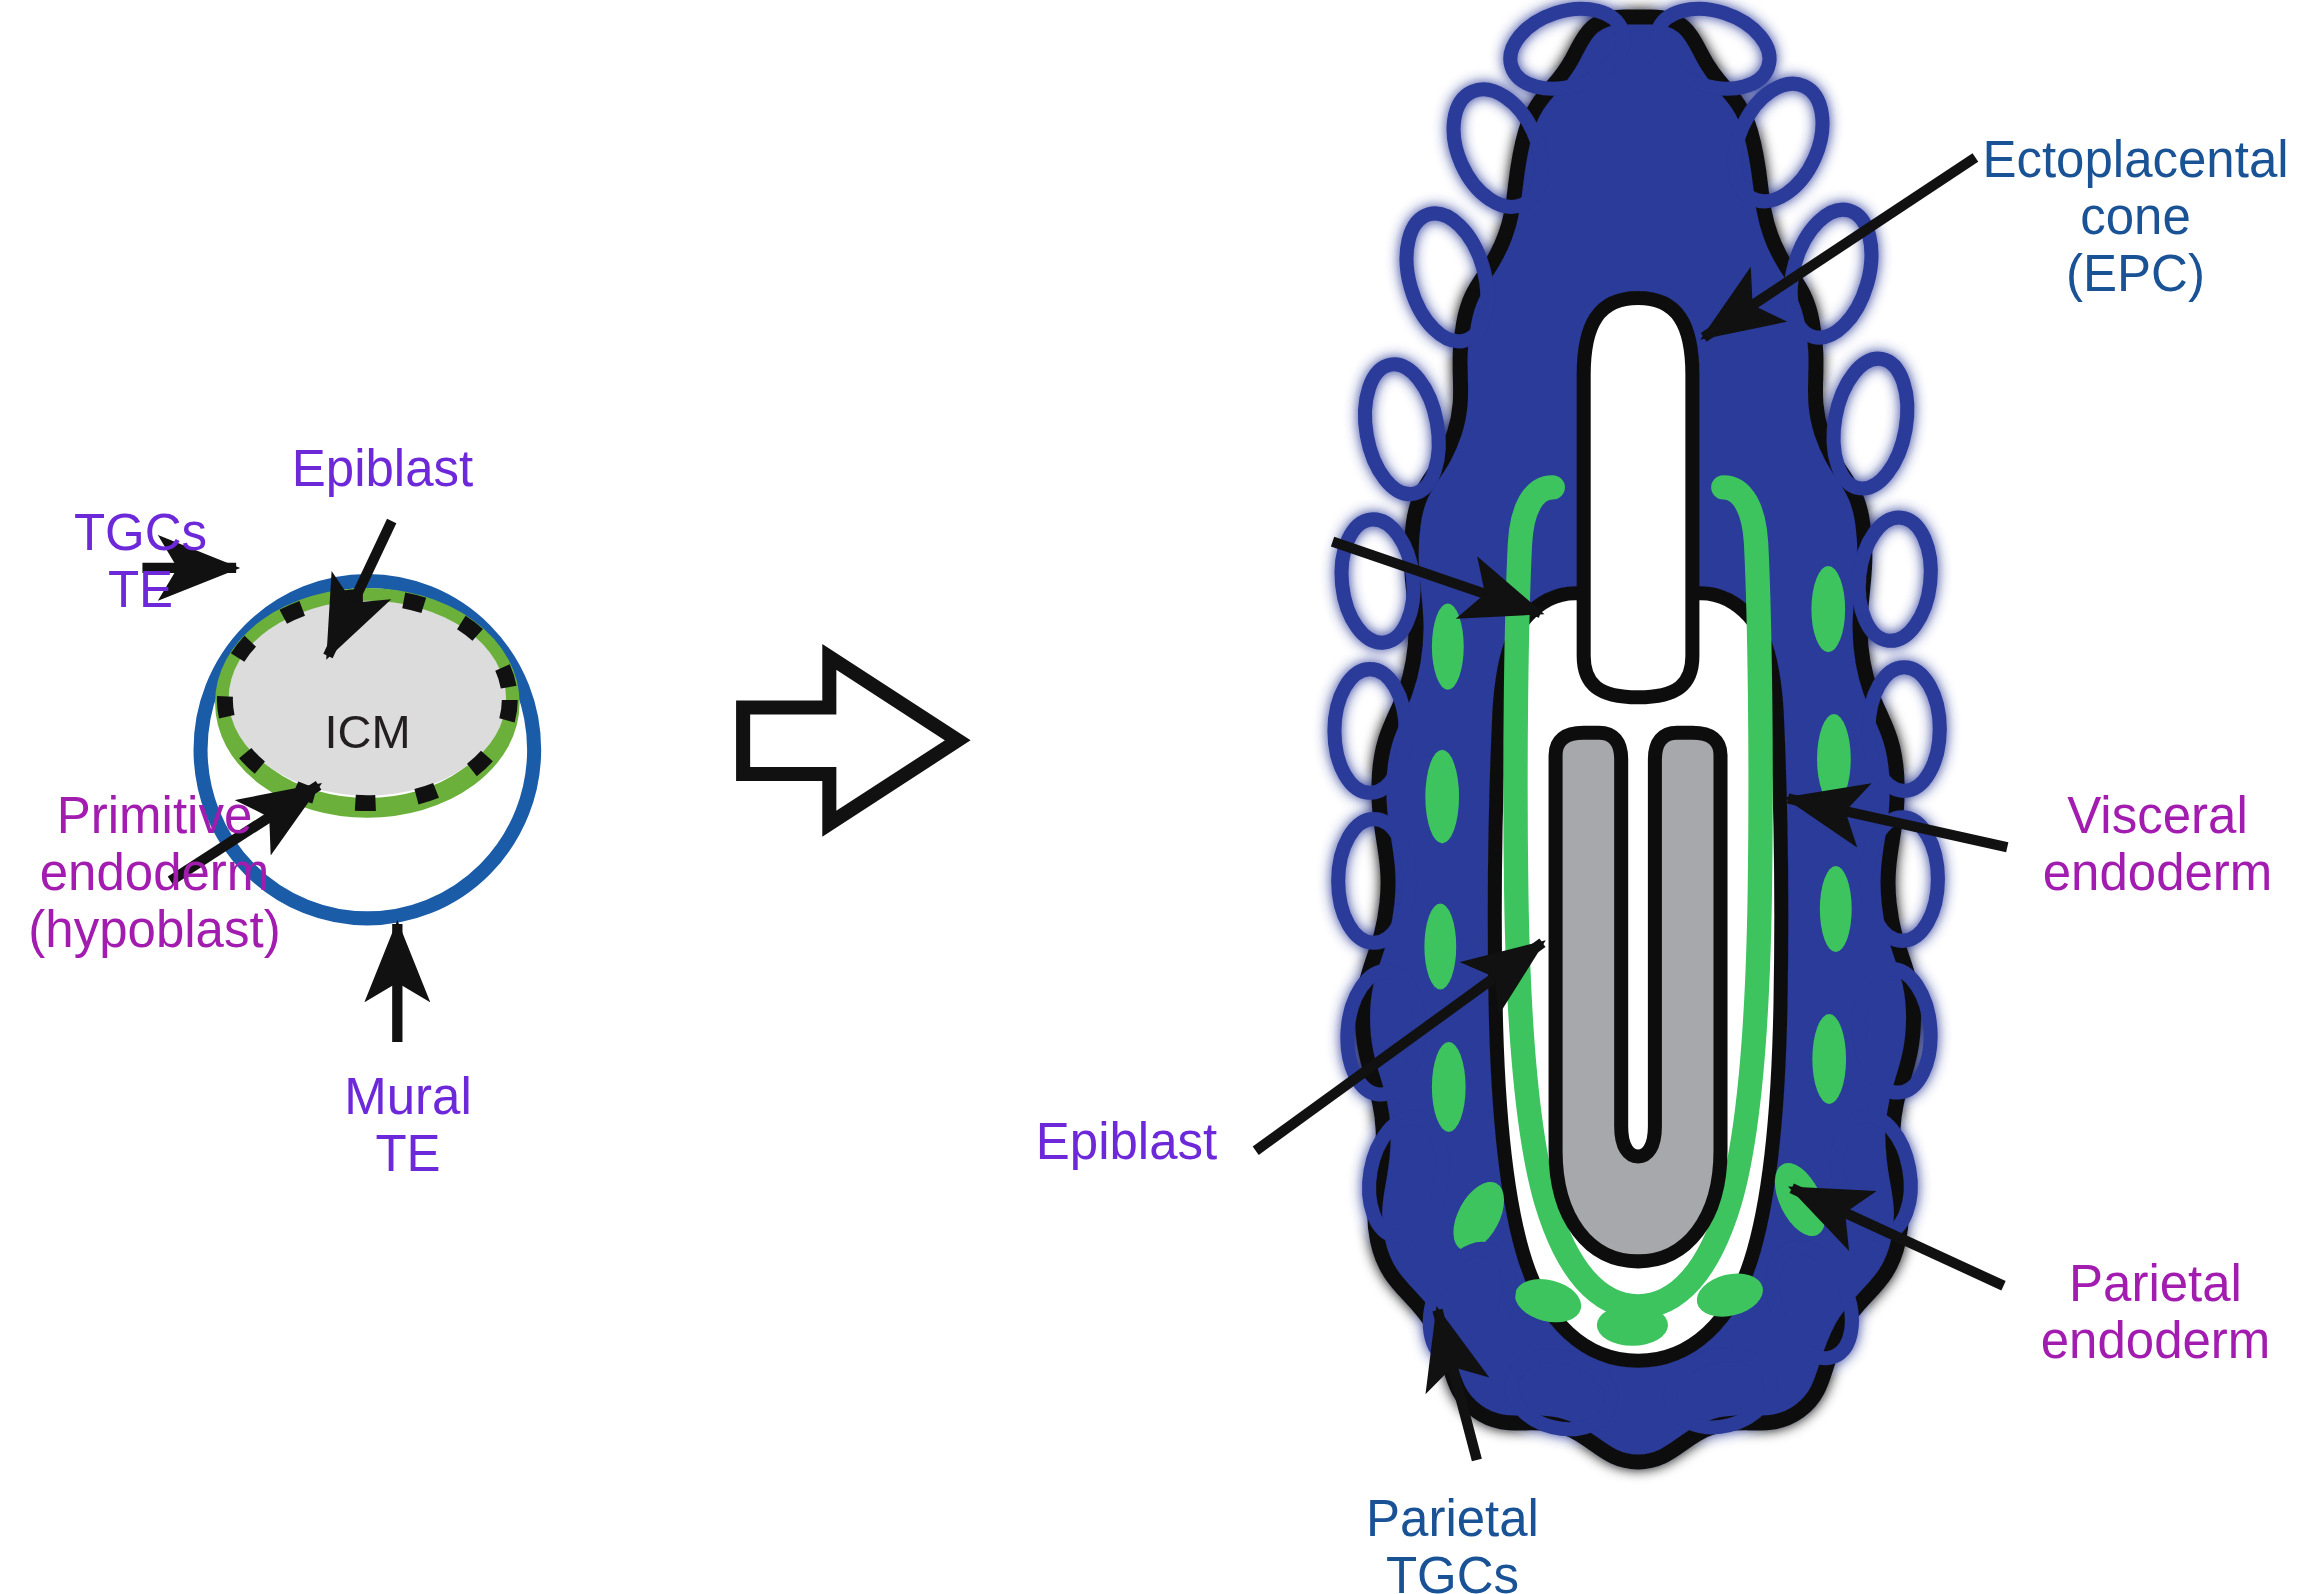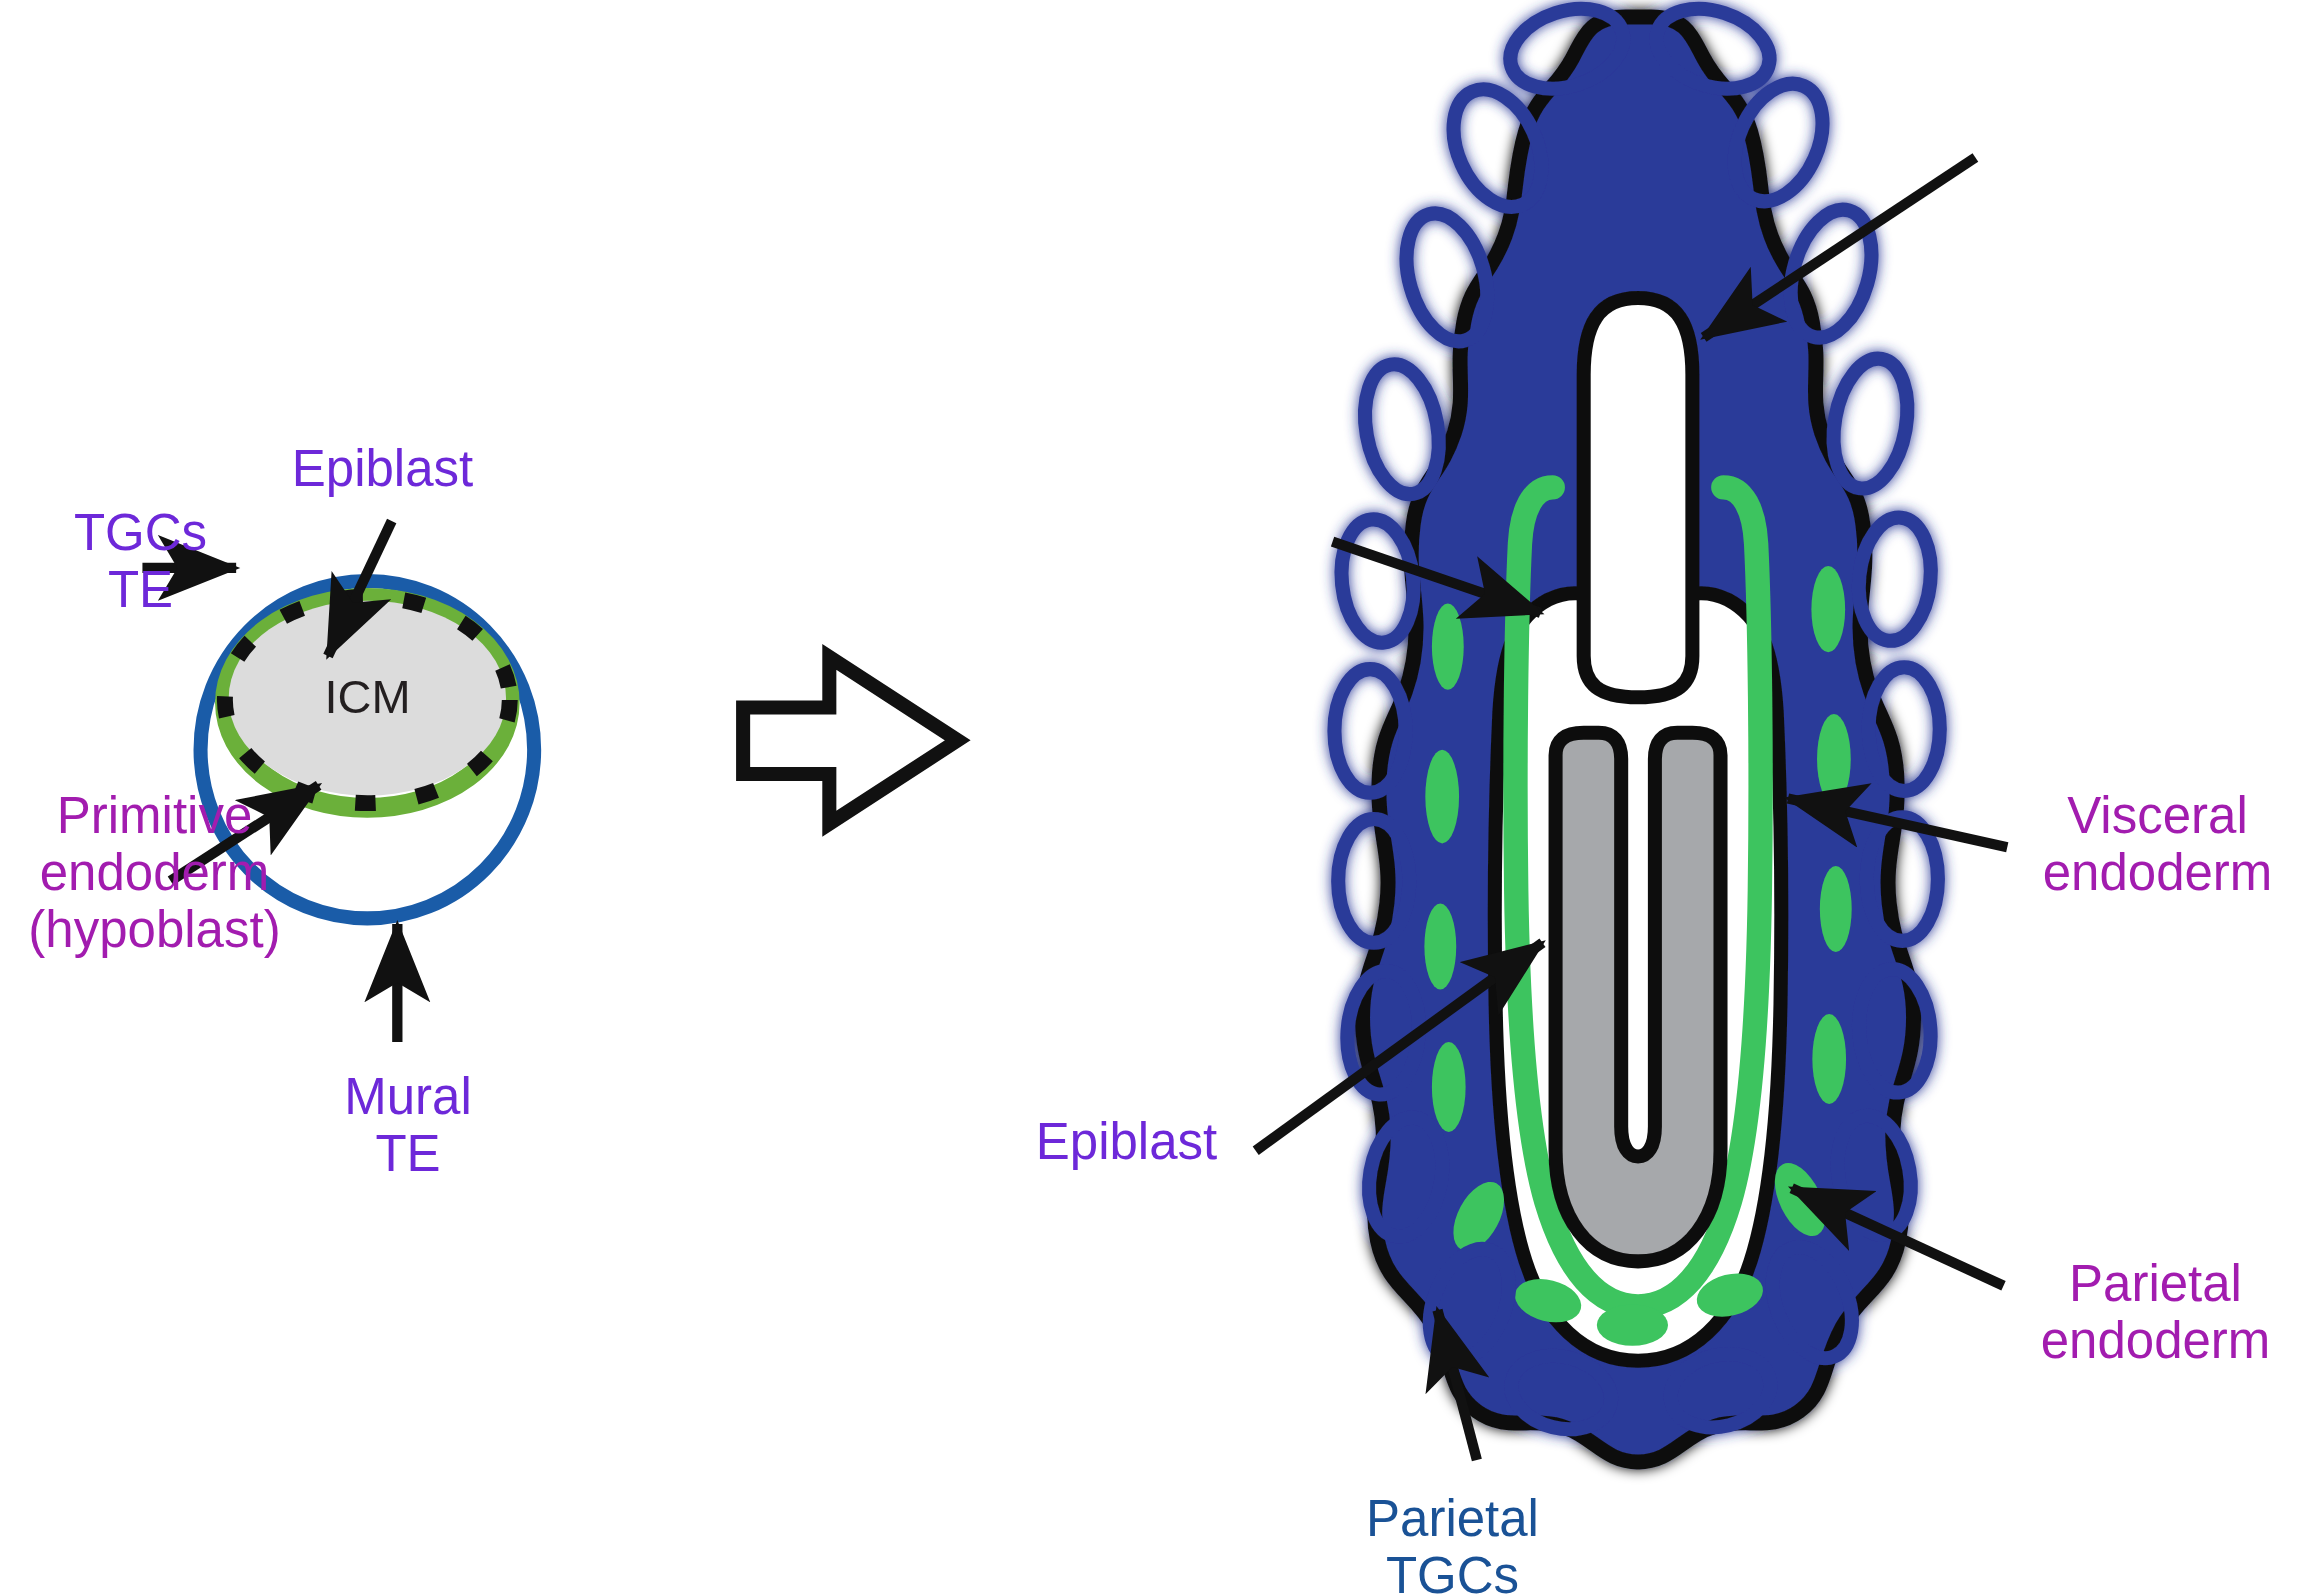--- a/index.html
+++ b/index.html
@@ -5,21 +5,21 @@
   html,body{margin:0;padding:0;background:#ffffff;}
   body{width:2309px;height:1595px;position:relative;overflow:hidden;
        font-family:"Liberation Sans","DejaVu Sans",sans-serif;}
   #stage{position:absolute;left:0;top:0;width:2309px;height:1595px;}
   svg#canvas{position:absolute;left:0;top:0;width:2309px;height:1595px;}
   .lbl{position:absolute;white-space:pre;line-height:1.12;text-align:center;
        font-size:51px;font-weight:400;}
   .lbl.black{color:#6d28d9;}
   .lbl.blue{color:#1a5296;}
   .lbl.green{color:#a21caf;}
-  .lbl.icm{font-size:47px;color:#231f20;}
+  .lbl.icm{font-size:47px;color:#231f20;margin-top:35px;}
 </style>
 </head>
 <body>
 
 <div id="stage">
 
 <svg id="canvas" viewBox="0 0 2464 1702">
   <defs>
     <marker id="ah" markerWidth="9" markerHeight="9" refX="7.6" refY="3.2" orient="auto" markerUnits="strokeWidth">
       <path d="M0,0 L8,3.2 L0,6.4 L1.9,3.2 z" fill="#111111"></path>
@@ -194,20 +194,21 @@
 <div class="lbl black" style="left:56px;top:504px;width:169px;"><span>TGCs</span><br><span>TE</span></div>
 
 <div class="lbl black" style="left:270px;top:440px;width:225px;"><span>Epiblast</span></div>
 
 <div class="lbl green" style="left:0px;top:787px;width:309px;"><span>Primitive</span><br><span>endoderm</span><br><span>(hypoblast)</span></div>
 
 <div class="lbl black" style="left:319px;top:1068px;width:178px;"><span>Mural</span><br><span>TE</span></div>
 
 <div class="lbl icm" style="left:274px;top:671px;width:187px;"><span>ICM</span></div>
 
+<div class="lbl blue" style="left:1962px;top:131px;width:347px;"><span>Ectoplacental</span><br><span>cone</span><br><span>(EPC)</span></div>
 
 
 <div class="lbl green" style="left:2005px;top:787px;width:305px;"><span>Visceral</span><br><span>endoderm</span></div>
 
 <div class="lbl black" style="left:1014px;top:1113px;width:225px;"><span>Epiblast</span></div>
 
 <div class="lbl green" style="left:2003px;top:1255px;width:305px;"><span>Parietal</span><br><span>endoderm</span></div>
 
 <div class="lbl blue" style="left:1314px;top:1490px;width:277px;"><span>Parietal</span><br><span>TGCs</span></div>
 

